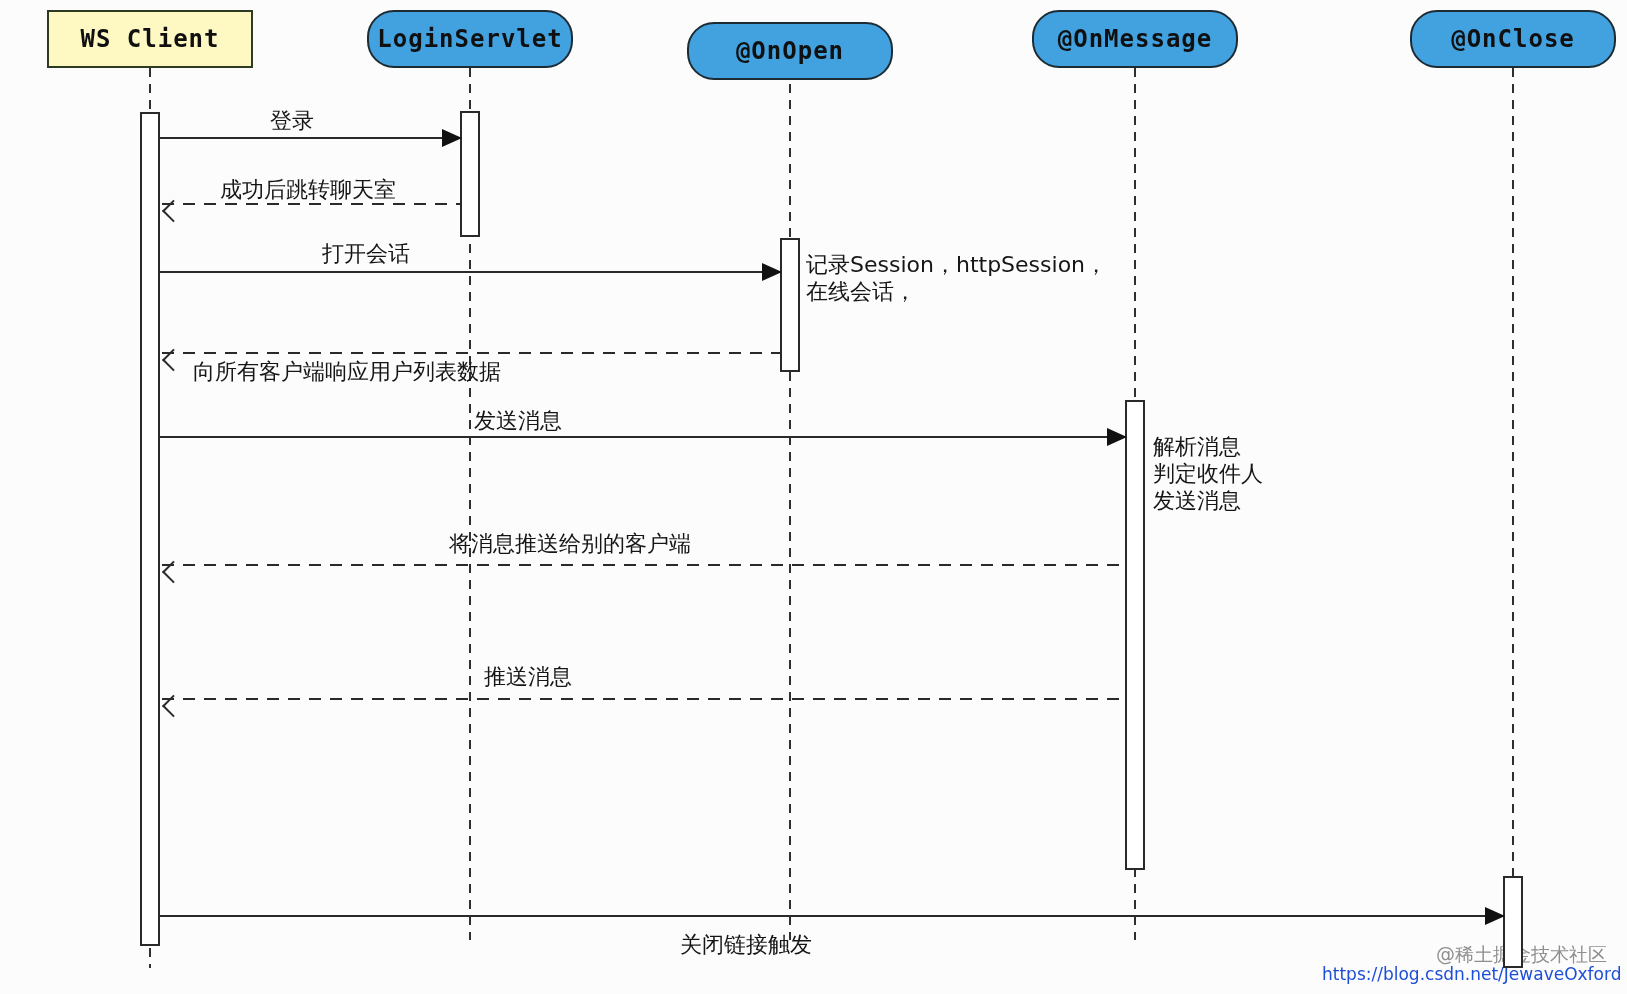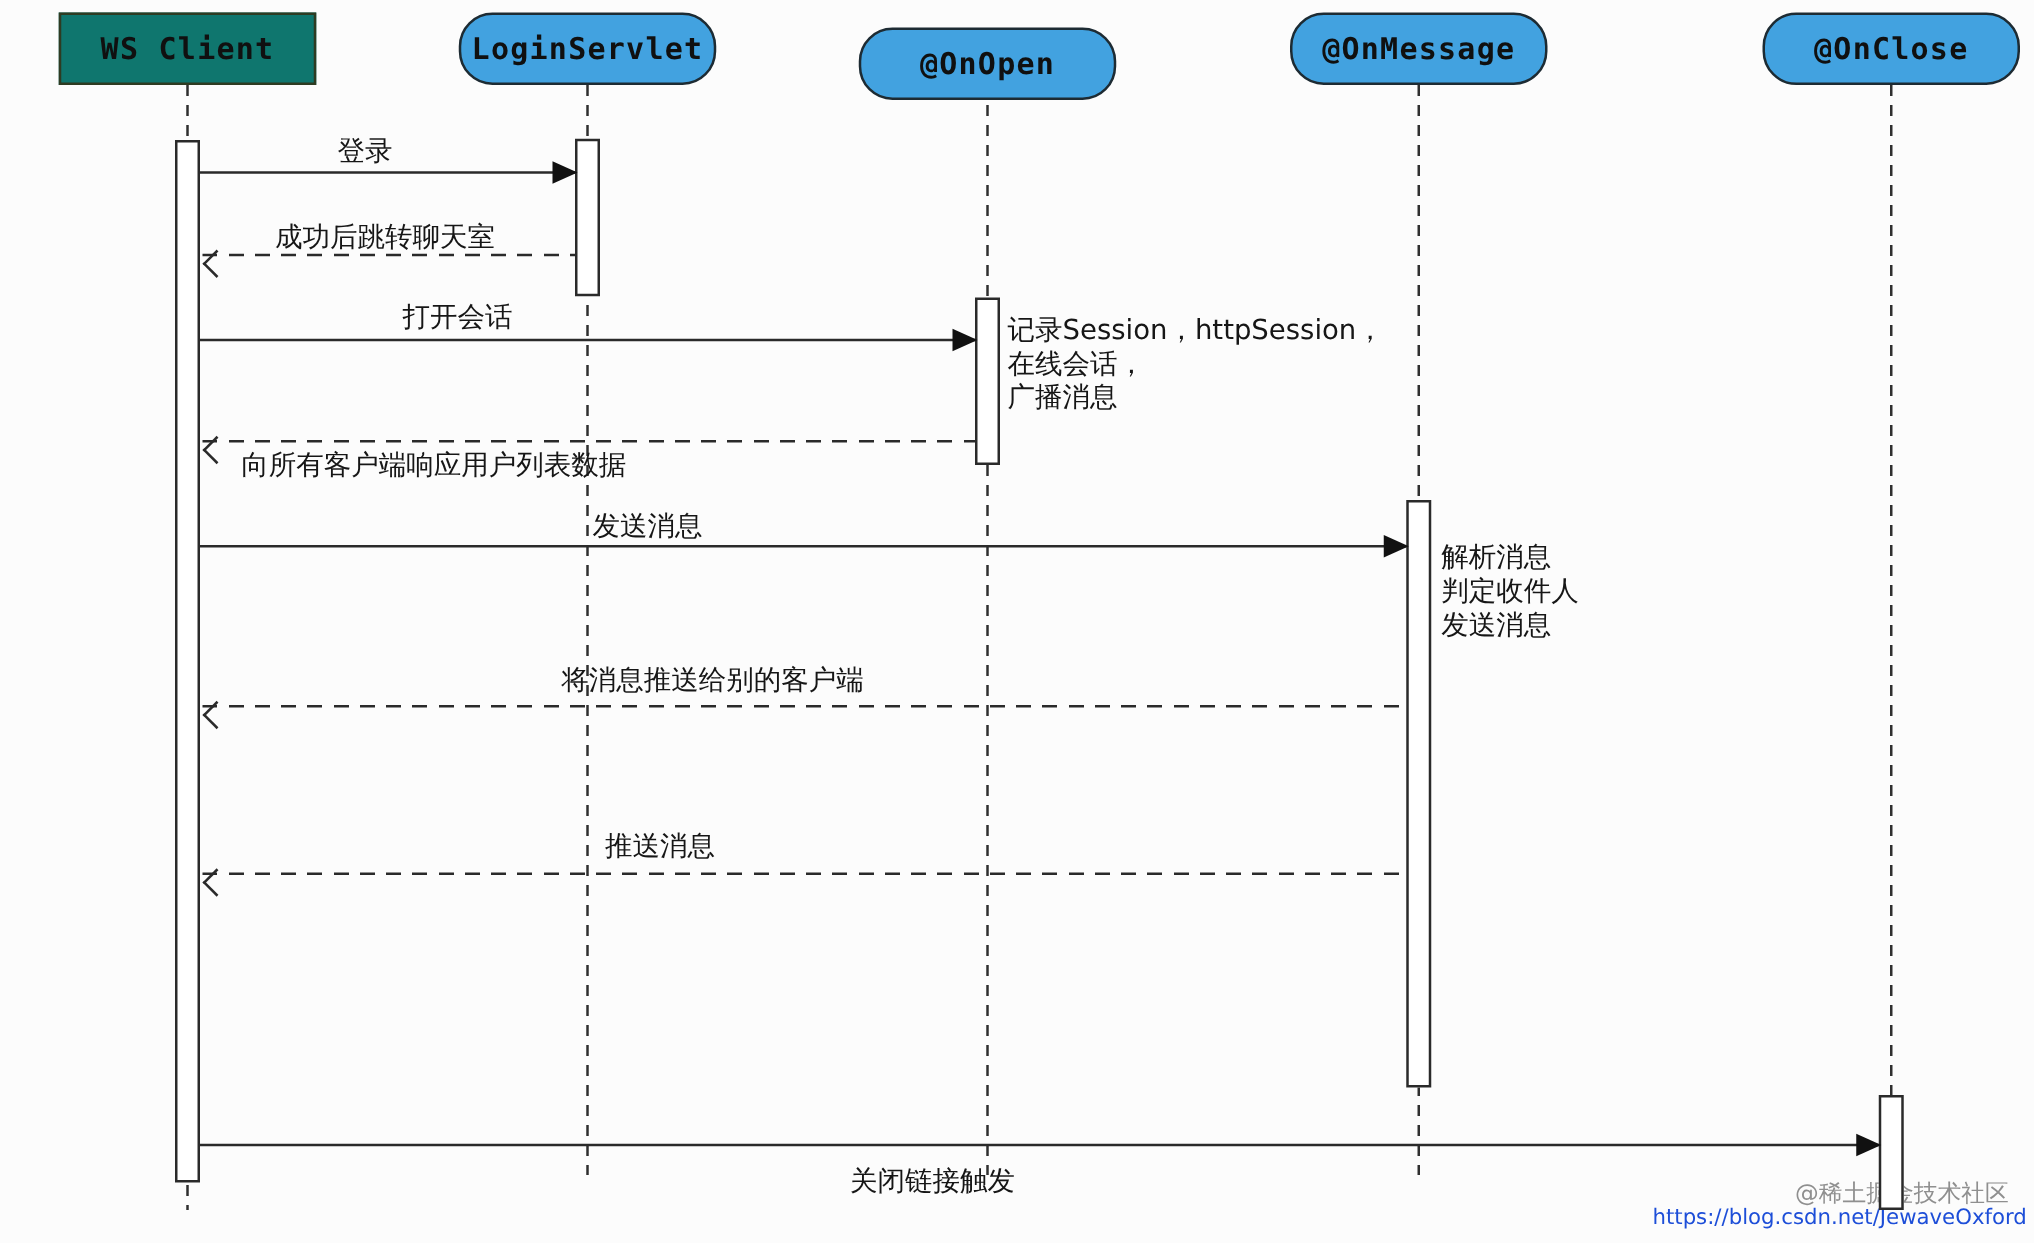--- a/index.html
+++ b/index.html
@@ -10,21 +10,21 @@
   }
   
   .actor{
     position:absolute; top:10px; width:206px; height:58px;
     border:2px solid #2e3b22; box-sizing:border-box;
     display:flex; align-items:center; justify-content:center;
     font-family:"DejaVu Sans Mono","Liberation Mono",monospace;
     font-weight:700; font-size:24px; color:#101010; letter-spacing:1px;
     z-index:5;
   }
-  .actor.client{background:#0f766e;text-align:right;}
+  .actor.client{background:#fef9c3;text-align:right;}
   .actor.participant{background:#42a2e0; border-color:#1d2b33;border-radius:27px;}
   
   .lifeline{
     position:absolute; width:2px; top:68px;
     background:repeating-linear-gradient(to bottom,#2f2f2f 0 9px,transparent 9px 16px);
     z-index:1;
   }
   
   .activation{
     position:absolute; width:20px; background:#ffffff;
@@ -108,21 +108,20 @@
 
   <div class="msg solid" style="left:160px; top:271px; width:620px;">
     <div class="line"></div>
     <div class="head-right"></div>
   </div>
   <div class="msg-label" style="left:266px; top:239px; width:200px;">打开会话</div>
 
   <div class="note" style="left:806px; top:251px;">
     <div>记录Session，httpSession，</div>
     <div>在线会话，</div>
-    <div>广播消息</div>
   </div>
 
   <div class="msg dashed" style="left:162px; top:352px; width:618px;">
     <div class="line"></div>
     <div class="head-left"></div>
   </div>
   <div class="msg-label" style="left:147px; top:313px; width:400px;margin-top:44px;">向所有客户端响应用户列表数据</div>
 
   <div class="msg solid" style="left:160px; top:436px; width:965px;">
     <div class="line"></div>

